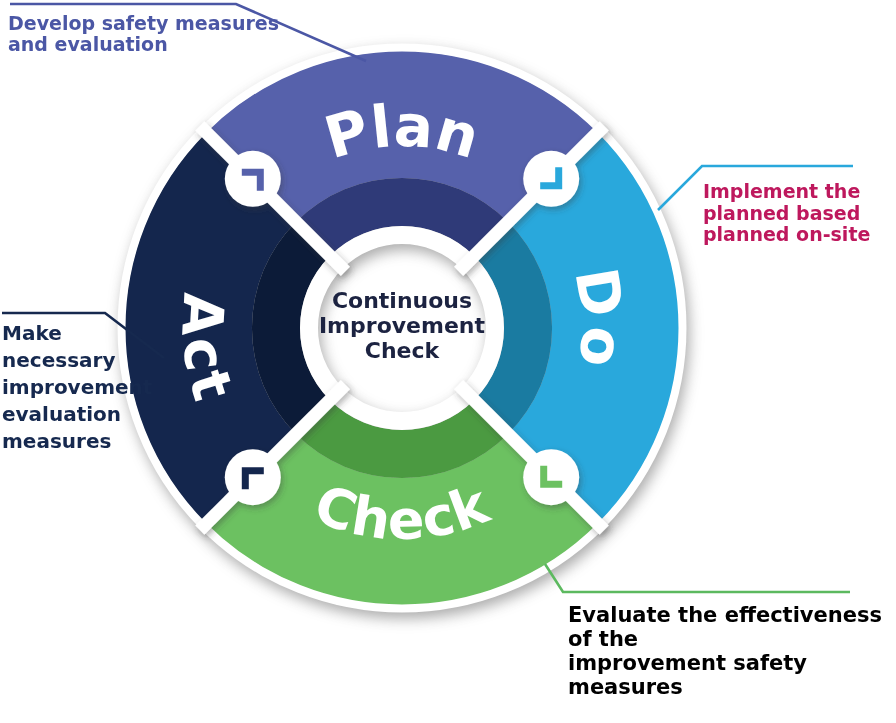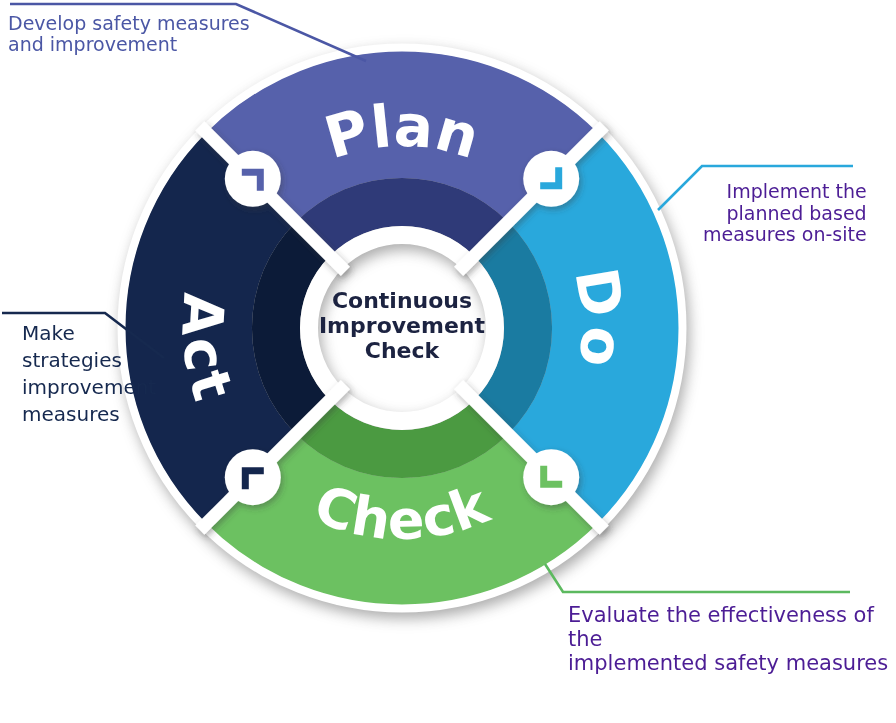--- a/index.html
+++ b/index.html
@@ -16,21 +16,21 @@
   .arc-label-plan{font-size:58px;letter-spacing:0px;}
   .arc-label-do{font-size:58px;letter-spacing:5px;}
   .arc-label-check{font-size:54px;letter-spacing:1px;}
   .arc-label-act{font-size:56px;letter-spacing:5px;}
   .glyph{fill:none;stroke-width:7;stroke-linecap:butt;stroke-linejoin:miter;}
   .connector{fill:none;stroke-width:2.6px;}
   .center-text{
     position:absolute;left:307px;top:288px;width:190px;
     text-align:center;font-weight:bold;font-size:22px;line-height:25px;
   }
-  .note{position:absolute;font-weight:normal;}
+  .note{position:absolute;font-weight:bold;}
   .note-plan{left:8px;top:13px;font-size:19px;line-height:21px;}
   .note-do{left:703px;top:181px;font-size:19px;line-height:21.5px;}
   .note-act{left:2px;top:320px;font-size:20px;line-height:27px;}
   .note-check{left:568px;top:603px;font-size:21px;line-height:24px;}
 </style>
 </head>
 <body>
 
 <div class="stage">
 
@@ -103,34 +103,35 @@
   </svg>
 
   <div class="center-text" style="color: rgb(28, 35, 65);">
     <div>Continuous</div>
     <div>Improvement</div>
     <div>Check</div>
   </div>
 
   <div class="note note-plan" style="color: rgb(75, 87, 165);">
     <div>Develop safety measures</div>
-    <div>and improvement</div>
+    <div>and evaluation</div>
   </div>
 
-  <div class="note note-do" style="color: #4c1d95; text-align: right;">
+  <div class="note note-do" style="color: #be185d;">
     <div>Implement the</div>
     <div>planned based</div>
-    <div>measures on-site</div>
+    <div>planned on-site</div>
   </div>
 
-  <div class="note note-act" style="color: rgb(22, 41, 79); margin-left: 20px;">
+  <div class="note note-act" style="color: rgb(22, 41, 79);">
     <div>Make</div>
-    <div>strategies</div>
+    <div>necessary</div>
     <div>improvement</div>
+    <div>evaluation</div>
     <div>measures</div>
   </div>
 
-  <div class="note note-check" style="color: #4c1d95;">
+  <div class="note note-check" style="color: #000000;">
     <div>Evaluate the effectiveness of the</div>
-    <div>implemented safety measures</div>
+    <div>improvement safety measures</div>
   </div>
 
 </div>
 
 </body></html>

